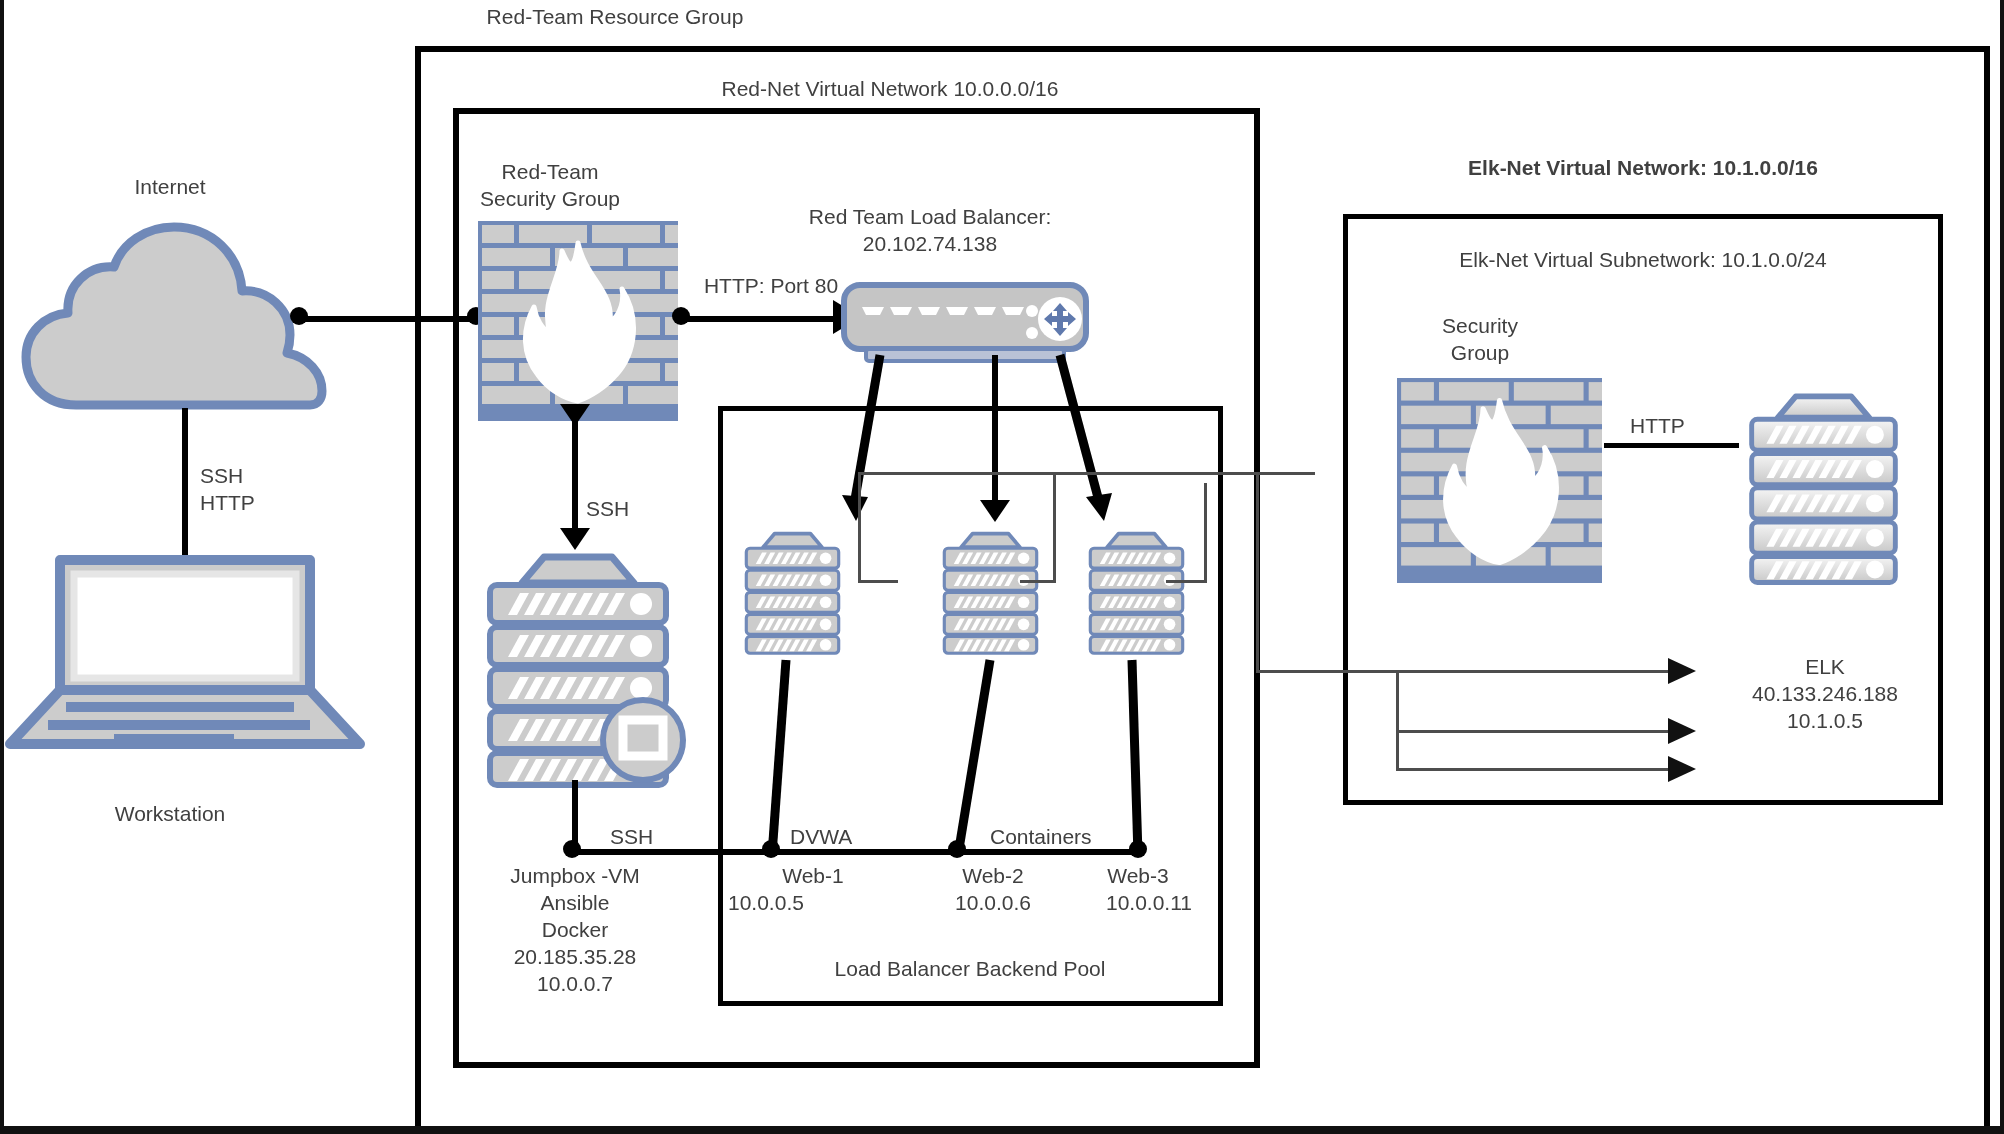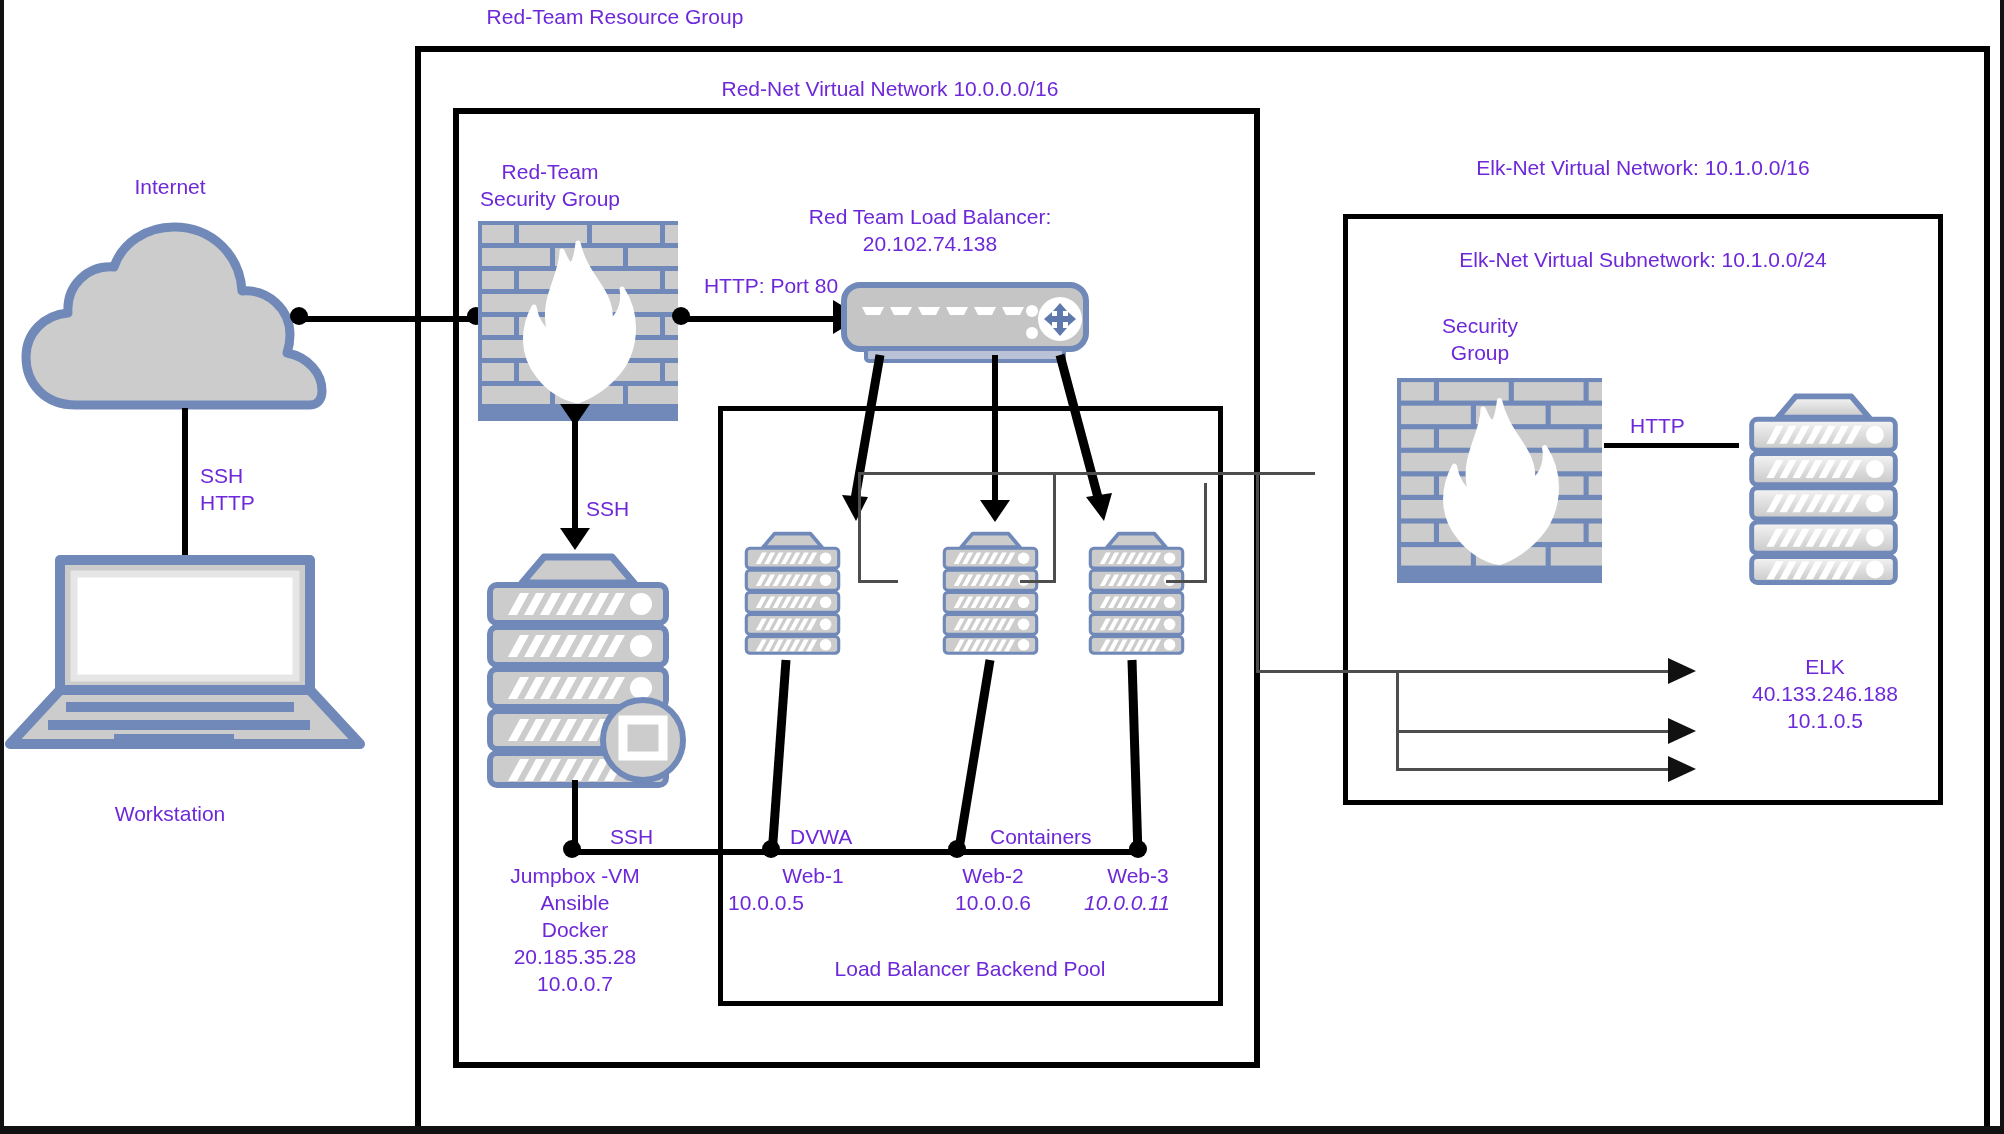--- a/index.html
+++ b/index.html
@@ -10,21 +10,21 @@
   
   .edge-left{position:absolute;left:0;top:0;width:4px;height:1134px;background:#111;}
   .edge-right{position:absolute;left:2000px;top:0;width:4px;height:1134px;background:#111;}
   .edge-bottom{position:absolute;left:0;top:1126px;width:2004px;height:8px;background:#111;}
 
   
   .box{position:absolute;border:6px solid #000;background:transparent;box-sizing:border-box;}
   .box.thin{border-width:5px;}
 
   
-  .lbl{position:absolute;font-size:21px;line-height:27px;text-align:center;white-space:pre;color:#6d28d9;}
+  .lbl{position:absolute;font-size:21px;line-height:27px;text-align:center;white-space:pre;color:#404040;}
   .lbl.left{text-align:left;}
 
   
   .wire{position:absolute;background:#000;}
   .wire.h{height:6px;}
   .wire.v{width:6px;}
   .thinwire{position:absolute;background:#4d4d4d;}
   .thinwire.h{height:3px;}
   .thinwire.v{width:3px;}
   .dot{position:absolute;width:18px;height:18px;border-radius:50%;background:#000;}
@@ -51,21 +51,21 @@
 
   <div class="box thin" style="left:1343px;top:214px;width:600px;height:591px;"></div>
 
   <div class="lbl" style="left:415px;top:3px;width:400px;">Red-Team Resource Group</div>
 
   <div class="lbl" style="left:590px;top:75px;width:600px;">Red-Net Virtual Network 10.0.0.0/16</div>
 
 
   <div class="lbl" style="left:720px;top:955px;width:500px;">Load Balancer Backend Pool</div>
 
-  <div class="lbl" style="left:1343px;top:154px;width:600px;">Elk-Net Virtual Network: 10.1.0.0/16</div>
+  <div class="lbl" style="left:1343px;top:154px;width:600px;font-weight:bold;">Elk-Net Virtual Network: 10.1.0.0/16</div>
 
   <div class="lbl" style="left:1363px;top:246px;width:560px;">Elk-Net Virtual Subnetwork: 10.1.0.0/24</div>
 
   <div class="lbl" style="left:60px;top:173px;width:220px;">Internet</div>
 
   <svg class="icon" style="left:18px;top:215px;" width="320" height="200" viewBox="0 0 320 200">
     <path d="M58 190 C26 190 8 168 8 142 C8 118 26 100 50 98
              C48 70 70 50 96 52 C104 28 128 12 156 12
              C194 12 222 40 224 76 C250 74 272 94 272 120
              C272 126 271 132 269 138
@@ -473,21 +473,21 @@
 20.185.35.28
 10.0.0.7</div>
 
   <div class="lbl left" style="left:728px;top:862px;width:170px;text-align:center;">Web-1</div>
   <div class="lbl left" style="left:728px;top:889px;width:170px;">10.0.0.5</div>
 
   <div class="lbl" style="left:903px;top:862px;width:180px;">Web-2</div>
   <div class="lbl" style="left:903px;top:889px;width:180px;">10.0.0.6</div>
 
   <div class="lbl" style="left:1048px;top:862px;width:180px;text-align:center;">Web-3</div>
-  <div class="lbl" style="left:1037px;top:889px;width:180px;font-style:italic;">10.0.0.11</div>
+  <div class="lbl" style="left:1059px;top:889px;width:180px;">10.0.0.11</div>
 
   <div class="lbl" style="left:1380px;top:312px;width:200px;white-space:pre-line;">Security
 Group</div>
 
   <svg class="icon" style="left:1392px;top:378px;" width="215" height="205" viewBox="0 0 200 200">
     <rect x="0" y="0" width="200" height="200" fill="#7089b8"></rect>
     <g fill="#cccccc">
       <rect x="4" y="4" width="32" height="18"></rect>
         <rect x="41" y="4" width="68" height="18"></rect>
       <rect x="114" y="4" width="68" height="18"></rect>

